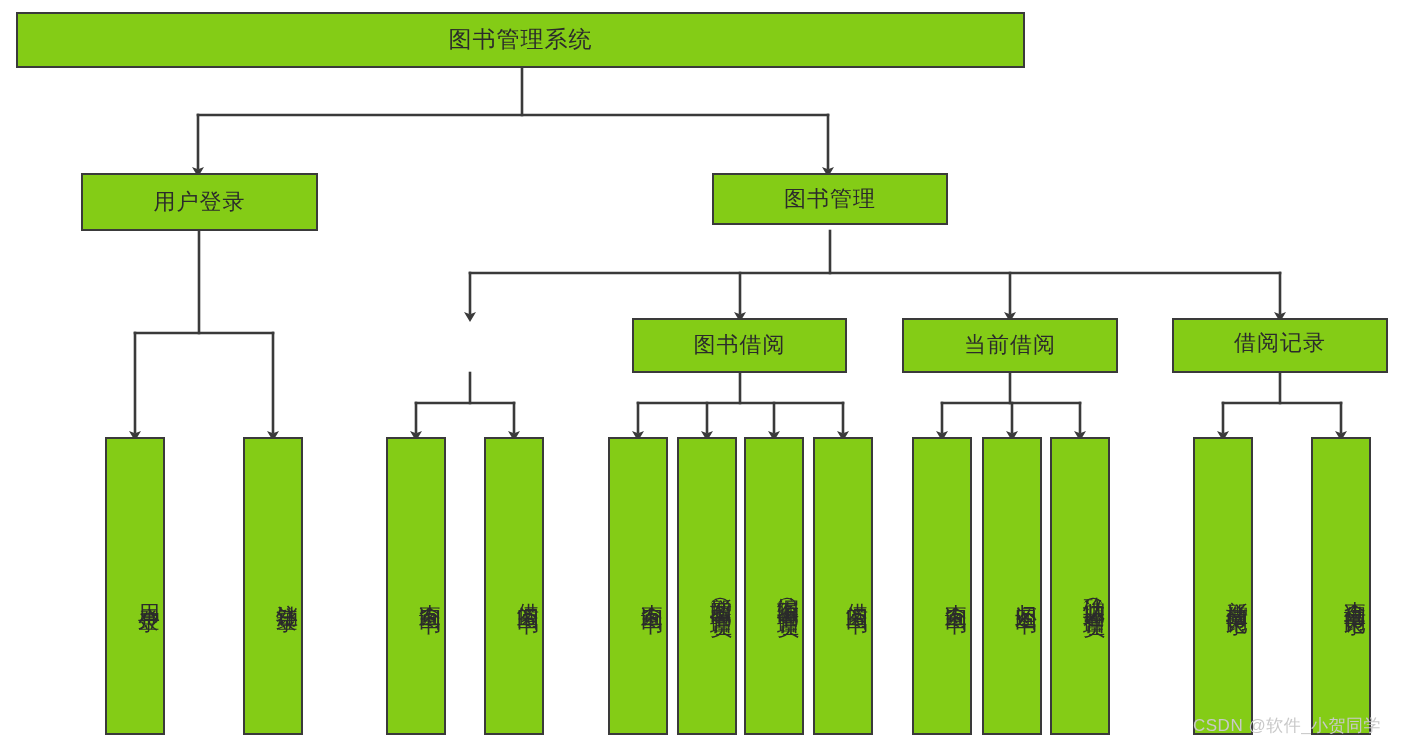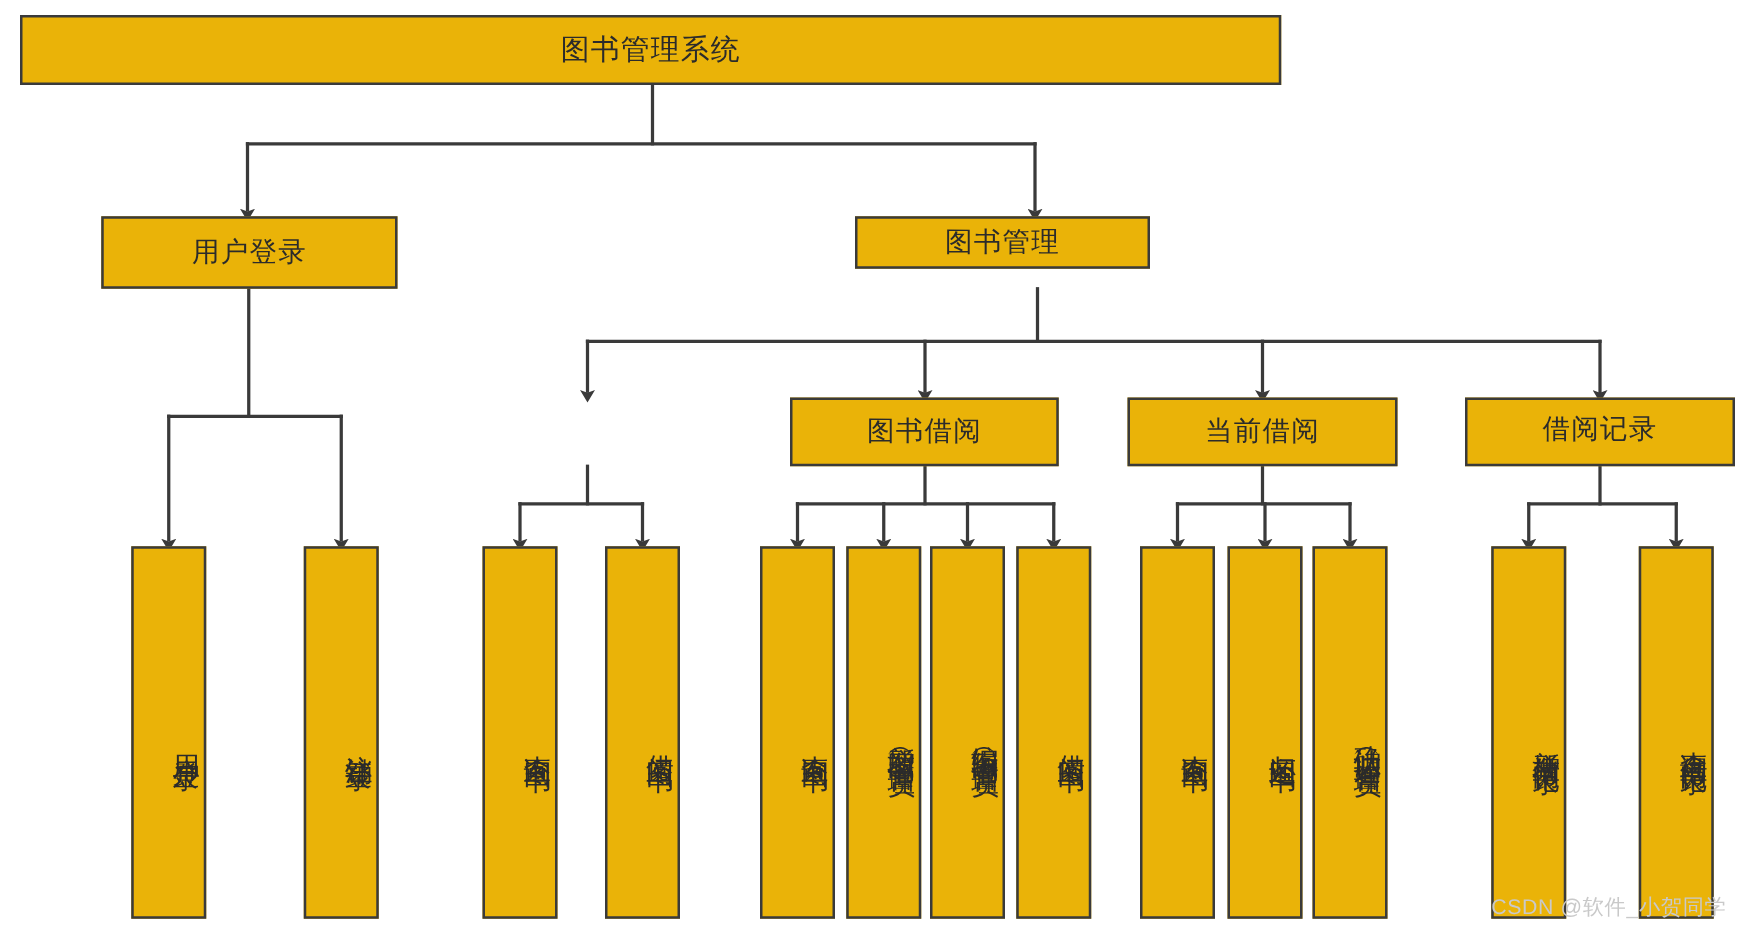--- a/index.html
+++ b/index.html
@@ -23,21 +23,21 @@
     left: 0;
     top: 0;
     width: 1405px;
     height: 747px;
     pointer-events: none;
   }
   .node {
     position: absolute;
     box-sizing: border-box;
     border: 2px solid #3a3a3a;
-    background: #eab308;
+    background: #84cc16;
     display: flex;
     align-items: center;
     justify-content: center;
     color: #2b2b2b;
   }
   .node.horiz {
     font-size: 22px;
     letter-spacing: 1px;
     line-height: 1.2;
   }
@@ -117,21 +117,21 @@
     </g>
   </svg>
 
   <div class="node horiz root" style="left: 16px; top: 12px; width: 1009px; height: 56px;">
     <span>图书管理系统</span>
   </div>
 
   <div class="node horiz" style="left: 81px; top: 173px; width: 237px; height: 58px;">
     <span>用户登录</span>
   </div>
-  <div class="node horiz" style="left: 684px; top: 173px; width: 236px; height: 42px;">
+  <div class="node horiz" style="left: 712px; top: 173px; width: 236px; height: 52px;">
     <span>图书管理</span>
   </div>
 
   <div class="node horiz" style="left: 632px; top: 318px; width: 215px; height: 55px;">
     <span>图书借阅</span>
   </div>
   <div class="node horiz" style="left: 902px; top: 318px; width: 216px; height: 55px;">
     <span>当前借阅</span>
   </div>
   <div class="node horiz" style="left: 1172px; top: 318px; width: 216px; height: 55px; font-family: Liberation Mono, monospace;">

